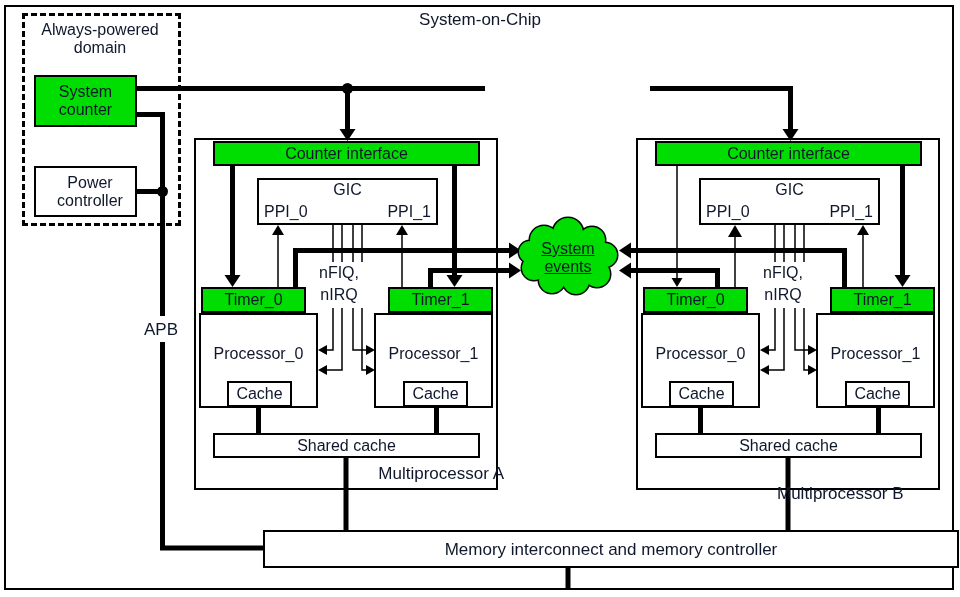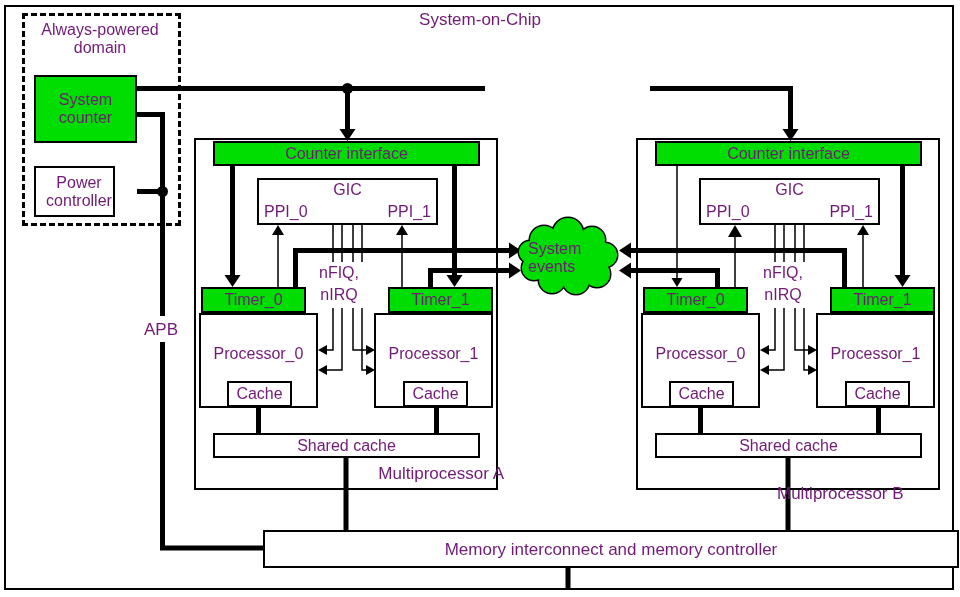--- a/index.html
+++ b/index.html
@@ -1,17 +1,17 @@
 <!DOCTYPE html>
 <html><head>
 <meta charset="utf-8">
 <style>
   html,body{margin:0;padding:0;background:#fff;}
   #canvas{position:relative;width:960px;height:597px;background:#fff;overflow:hidden;
-          font-family:"Liberation Sans","DejaVu Sans",sans-serif;color:#701a75;}
+          font-family:"Liberation Sans","DejaVu Sans",sans-serif;color:#0f172a;}
   .abs{position:absolute;}
   .box{position:absolute;border:2px solid #000;background:#fff;box-sizing:border-box;}
   .green{background:#00dd00;}
   .ctr{display:flex;align-items:center;justify-content:center;text-align:center;}
   .fs16{font-size:16px;line-height:18px;}
   .fs17{font-size:17px;line-height:19px;}
   .bold{font-weight:normal;}
   svg{position:absolute;left:0;top:0;}
   .whitebg{background:#fff;}
 </style>
@@ -113,24 +113,24 @@
         <circle cx="530" cy="252" r="11"></circle>
           <ellipse cx="568" cy="258" rx="38" ry="24"></ellipse>
       </g>
     </g>
   </svg>
 
   <div class="abs ctr fs17" style="left:380px;top:9px;width:200px;height:20px;">System-on-Chip</div>
 
   <div class="abs" style="left:22px;top:13px;width:153px;height:207px;border:3px dashed #000;"></div>
   <div class="abs ctr fs16" style="left:27px;top:20px;width:146px;height:38px;">Always-powered domain</div>
-  <div class="box green ctr" style="left: 34px; top: 75px; width: 103px; height: 68px; background: rgb(0, 221, 0);">
+  <div class="box green ctr" style="left: 34px; top: 75px; width: 103px; height: 52px; background: rgb(0, 221, 0);">
     <span class="fs16" style="width:70px;text-align:center;">System counter</span>
   </div>
-  <div class="box ctr" style="left:34px;top:166px;width:81px;height:51px;padding-left:9px;">
+  <div class="box ctr" style="left:34px;top:166px;width:103px;height:51px;padding-left:9px;">
     <span class="fs16" style="width:80px;text-align:center;">Power controller</span>
   </div>
 
   <div class="abs ctr fs17 whitebg" style="left:136px;top:316px;width:50px;height:26px;">APB</div>
 
   <div class="box" style="left:194px;top:138px;width:304px;height:352px;background:transparent;"></div>
   <div class="box green ctr fs16" style="left: 213px; top: 141px; width: 267px; height: 25px; background: rgb(0, 221, 0);">Counter interface</div>
   <div class="box" style="left:257px;top:178px;width:181px;height:47px;">
     <div class="abs ctr fs16" style="left:0;top:1px;width:100%;height:18px;">GIC</div>
     <div class="abs fs16" style="left:5px;bottom:2px;">PPI_0</div>
@@ -170,20 +170,20 @@
     <div class="abs ctr fs16" style="left:0;top:30px;width:100%;height:18px;">Processor_0</div>
   </div>
   <div class="box" style="left:816px;top:313px;width:119px;height:95px;">
     <div class="abs ctr fs16" style="left:0;top:30px;width:100%;height:18px;">Processor_1</div>
   </div>
   <div class="box ctr fs16" style="left:669px;top:381px;width:65px;height:26px;">Cache</div>
   <div class="box ctr fs16" style="left:845px;top:381px;width:65px;height:26px;">Cache</div>
   <div class="box ctr fs16" style="left:655px;top:433px;width:267px;height:25px;">Shared cache</div>
   <div class="abs fs17" style="left:777px;top:464px;width:160px;margin-top:20px;">Multiprocessor B</div>
 
-  <div class="abs" style="left:528px;top:240px;width:80px;text-align:left;font-size:16px;">
+  <div class="abs" style="left:528px;top:240px;width:80px;text-align:center;font-size:16px;text-decoration:underline;">
     <div style="line-height:18px;">System</div>
     <div style="line-height:18px;">events</div>
   </div>
 
   <div class="box ctr fs17" style="left:263px;top:530px;width:696px;height:38px;">Memory interconnect and memory controller</div>
 
 </div>
 
 </body></html>

